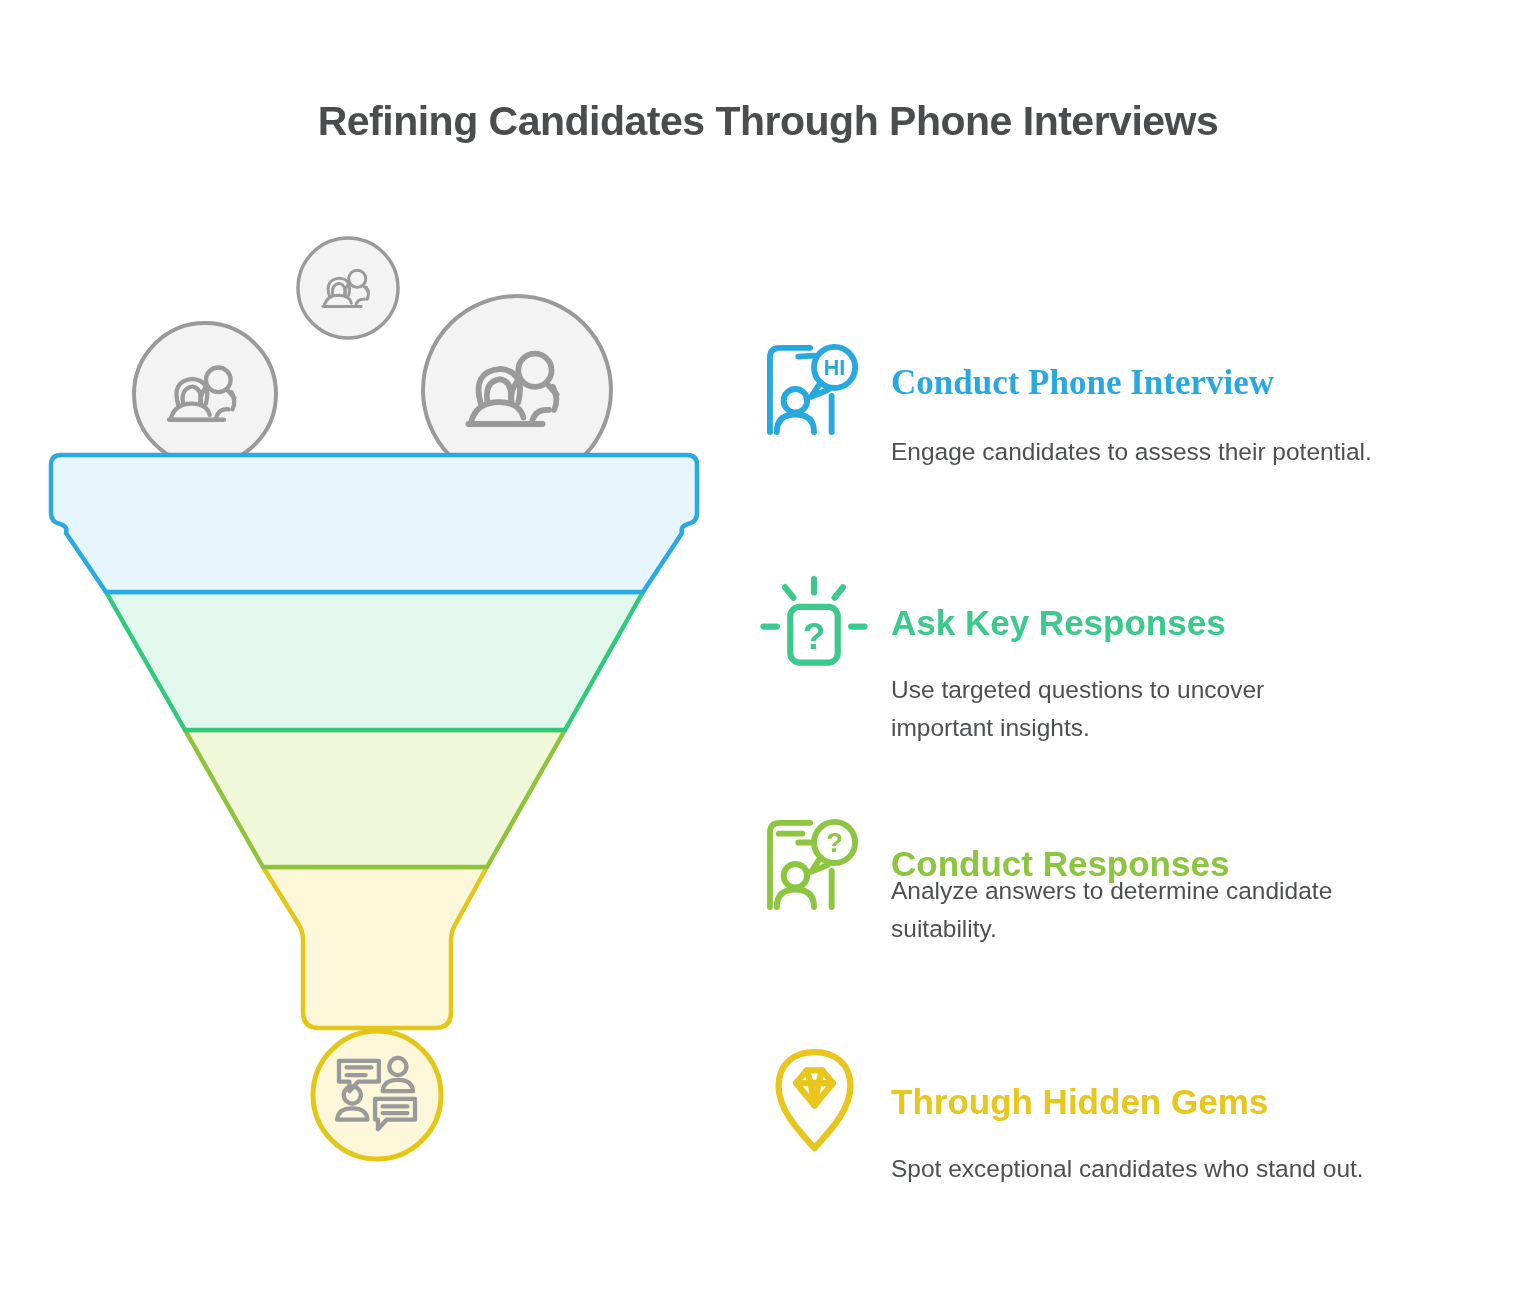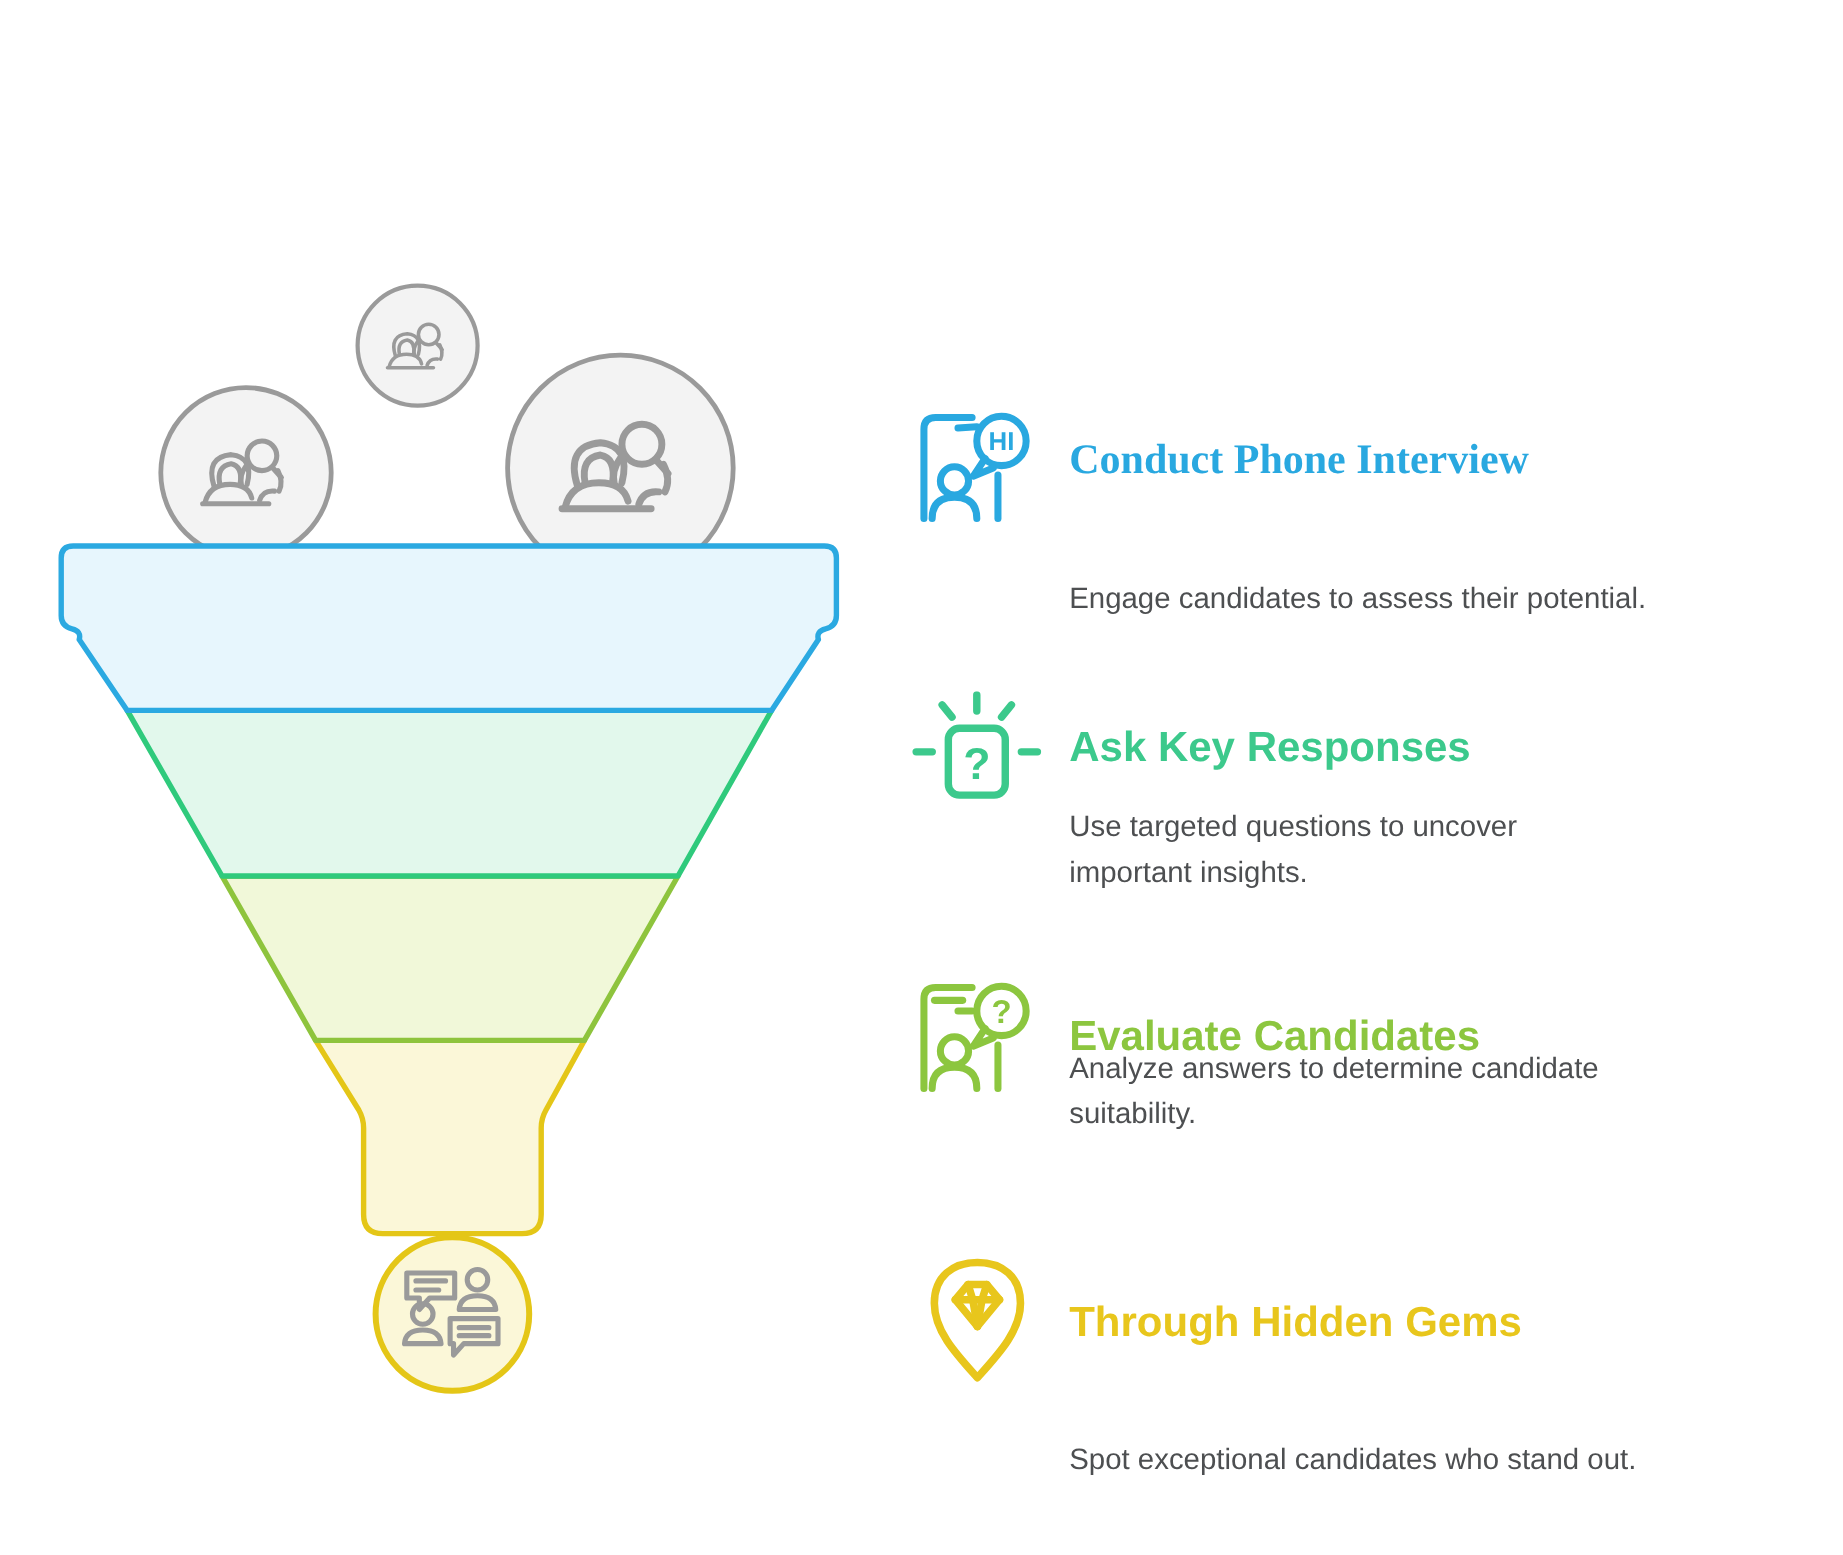--- a/index.html
+++ b/index.html
@@ -8,28 +8,29 @@
     font-family:"Liberation Sans", sans-serif;
   }
   .page-title{
     position:absolute;top:98px;left:0;width:100%;text-align:center;
     font-size:41px;font-weight:700;color:#4a4c4e;letter-spacing:-0.5px;
   }
   .funnel-svg{position:absolute;left:0;top:0;}
   .step-title{position:absolute;left:891px;font-size:35px;font-weight:700;line-height:42px;}
   .step-desc{position:absolute;left:891px;font-size:24.5px;color:#4d4f51;line-height:38px;}
   .c-blue{color:#29a8e0;font-family:Liberation Serif, serif;} .c-green{color:#3cc98c;} .c-olive{color:#8cc63f;} .c-yellow{color:#e8c61c;}
-  .w-wide{max-width:640px;margin-top:48px;} .w-mid{max-width:540px;} .w-narrow{max-width:470px;}
+  .w-wide{max-width:640px;} .w-mid{max-width:540px;} .w-narrow{max-width:470px;}
   .icon-abs{position:absolute;}
 </style>
 </head>
 <body>
 
 <div class="canvas">
 
+  <div class="page-title">Refining Candidates Through Phone Interviews</div>
 
   <svg class="funnel-svg" width="760" height="1296" viewBox="0 0 760 1296">
     <defs>
       <g id="pp" fill="none" stroke="#9a9a9a" stroke-linecap="round" stroke-linejoin="round" stroke-width="4.5">
         <circle cx="14" cy="-17" r="13"></circle>
         <line x1="23" y1="-7" x2="31" y2="2"></line>
         <path d="M 0 -8 Q -6 0 -4 9"></path>
         <path d="M 28 -4 Q 33 6 29 14"></path>
         <path d="M -28 10 Q -36 -16 -13 -18 Q 7 -16 1 8"></path>
         <path d="M -23 8 Q -26 -8 -13 -10 Q -3 -8 -5 7"></path>
@@ -123,21 +124,21 @@
         <line x1="16" y1="18" x2="40" y2="18"></line>
         <line x1="36" y1="27" x2="48" y2="27"></line>
         <line x1="70" y1="56" x2="70" y2="93"></line>
         <circle cx="33" cy="61" r="12"></circle>
         <path d="M 14 93 Q 14 75 33 75 Q 52 75 52 93"></path>
         <circle cx="73" cy="27" r="21"></circle>
         <path d="M 59 42 L 49 57 L 66 50"></path>
       </g>
       <text x="73" y="37" text-anchor="middle" font-size="28" font-weight="700" fill="#8cc63f">?</text>
     </svg>
-    <div class="step-title c-olive" style="top:843px">Evaluate Candidates</div>
+    <div class="step-title c-olive" style="top:843px">Conduct Responses</div>
     <div class="step-desc w-mid" style="top:872px">Analyze answers to determine candidate suitability.</div>
   </div>
 
   <div>
     <svg class="icon-abs" style="left:766px;top:1047px" width="97" height="109" viewBox="0 0 100 112">
       <g fill="none" stroke="#e8c61c" stroke-linecap="round" stroke-linejoin="round" stroke-width="6.5">
         <path d="M 50 104 C 32 84 13 64 13 40 C 13 17 29 5 50 5 C 71 5 87 17 87 40 C 87 64 68 84 50 104 Z"></path>
         <path d="M 31 37 L 42 24 L 58 24 L 69 37 L 50 60 Z"></path>
         <line x1="31" y1="37" x2="69" y2="37"></line>
         <line x1="42" y1="24" x2="46" y2="37"></line>

